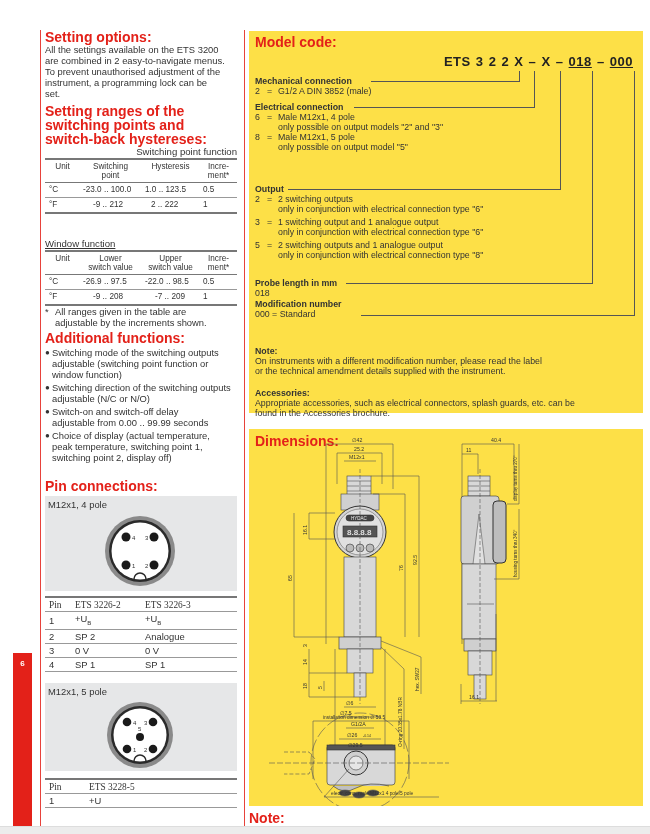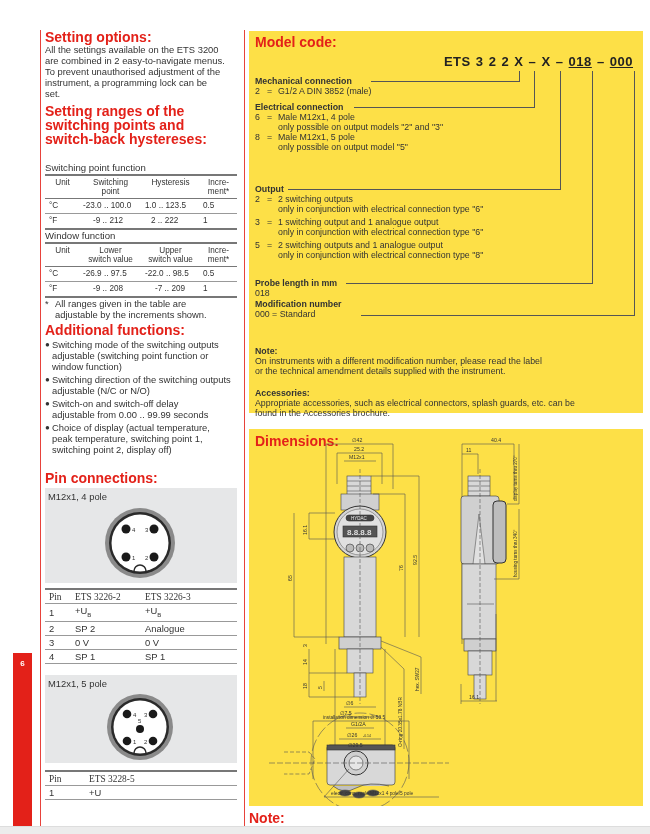--- a/index.html
+++ b/index.html
@@ -74,21 +74,21 @@
       <div>To prevent unauthorised adjustment of the</div>
       <div>instrument, a programming lock can be</div>
       <div>set.</div>
     </div>
 
     <div class="red-h" style="margin-top:5px;">
       <div>Setting ranges of the</div>
       <div>switching points and</div>
       <div>switch-back hystereses:</div>
     </div>
-    <div class="subhead" style="margin-top:16px;">Switching point function</div>
+    <div class="subhead" style="margin-top:0;text-align:right;">Switching point function</div>
     <table class="spec">
       <tbody>
           <tr>
         <th style="width:34px">
               <div>Unit</div>
             </th>
         <th style="width:62px">
               <div>Switching</div>
               <div>point</div>
             </th>
@@ -108,21 +108,21 @@
       </tr>
       <tr>
         <td>°F</td>
         <td style="padding-left:14px">-9 .. 212</td>
         <td style="padding-left:10px">2 .. 222</td>
         <td>1</td>
       </tr>
     </tbody>
       </table>
 
-    <div class="subhead" style="margin-top:0;">Window function</div>
+    <div class="subhead" style="margin-top:24px;text-decoration:underline;">Window function</div>
     <table class="spec">
       <tbody>
           <tr>
         <th style="width:34px">
               <div>Unit</div>
             </th>
         <th style="width:62px">
               <div>Lower</div>
               <div>switch value</div>
             </th>

